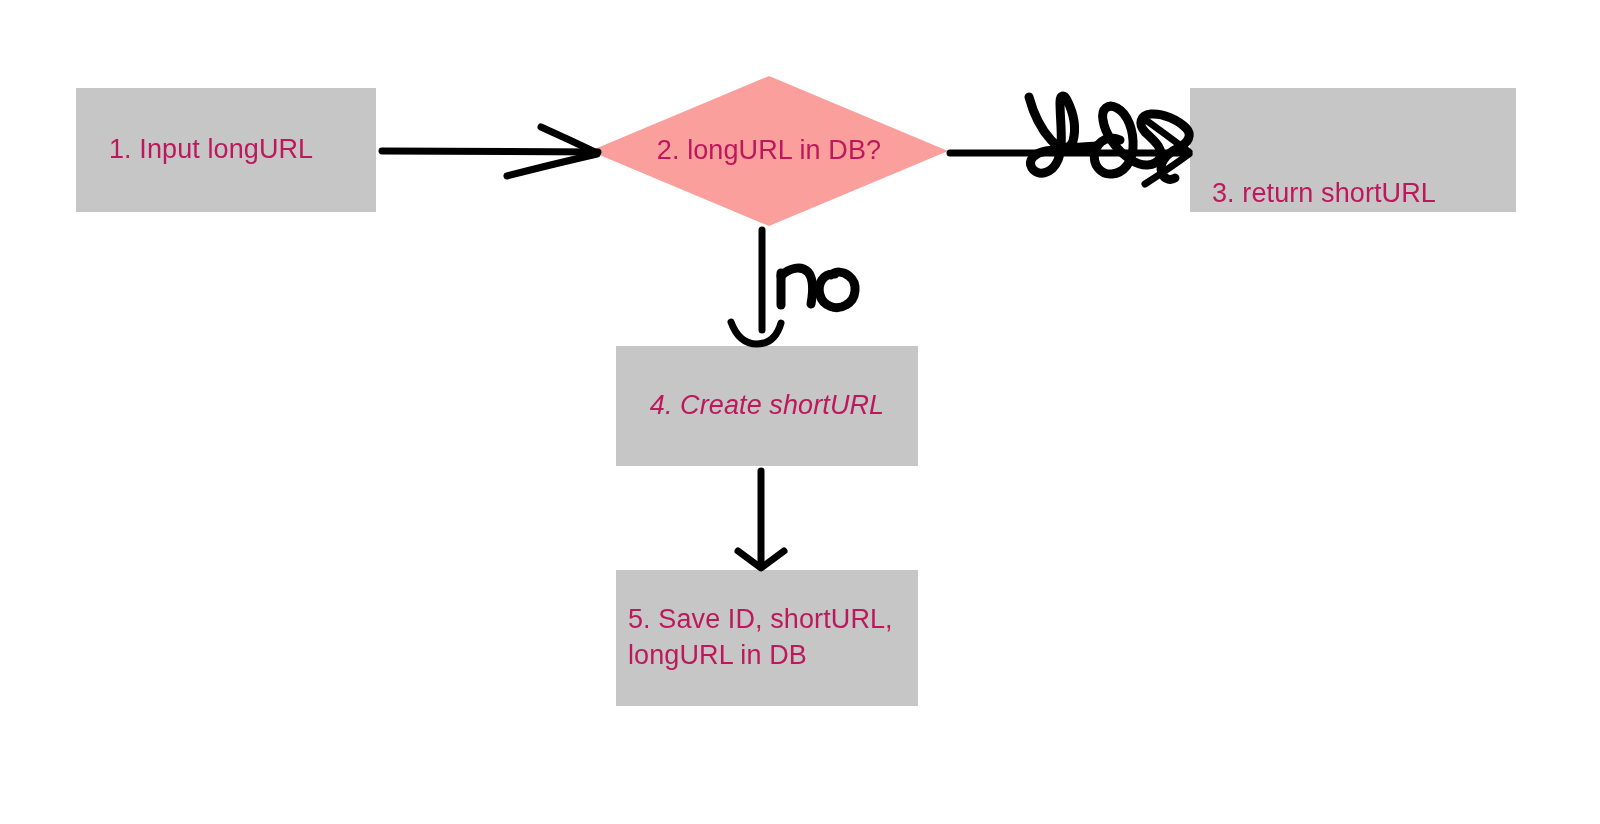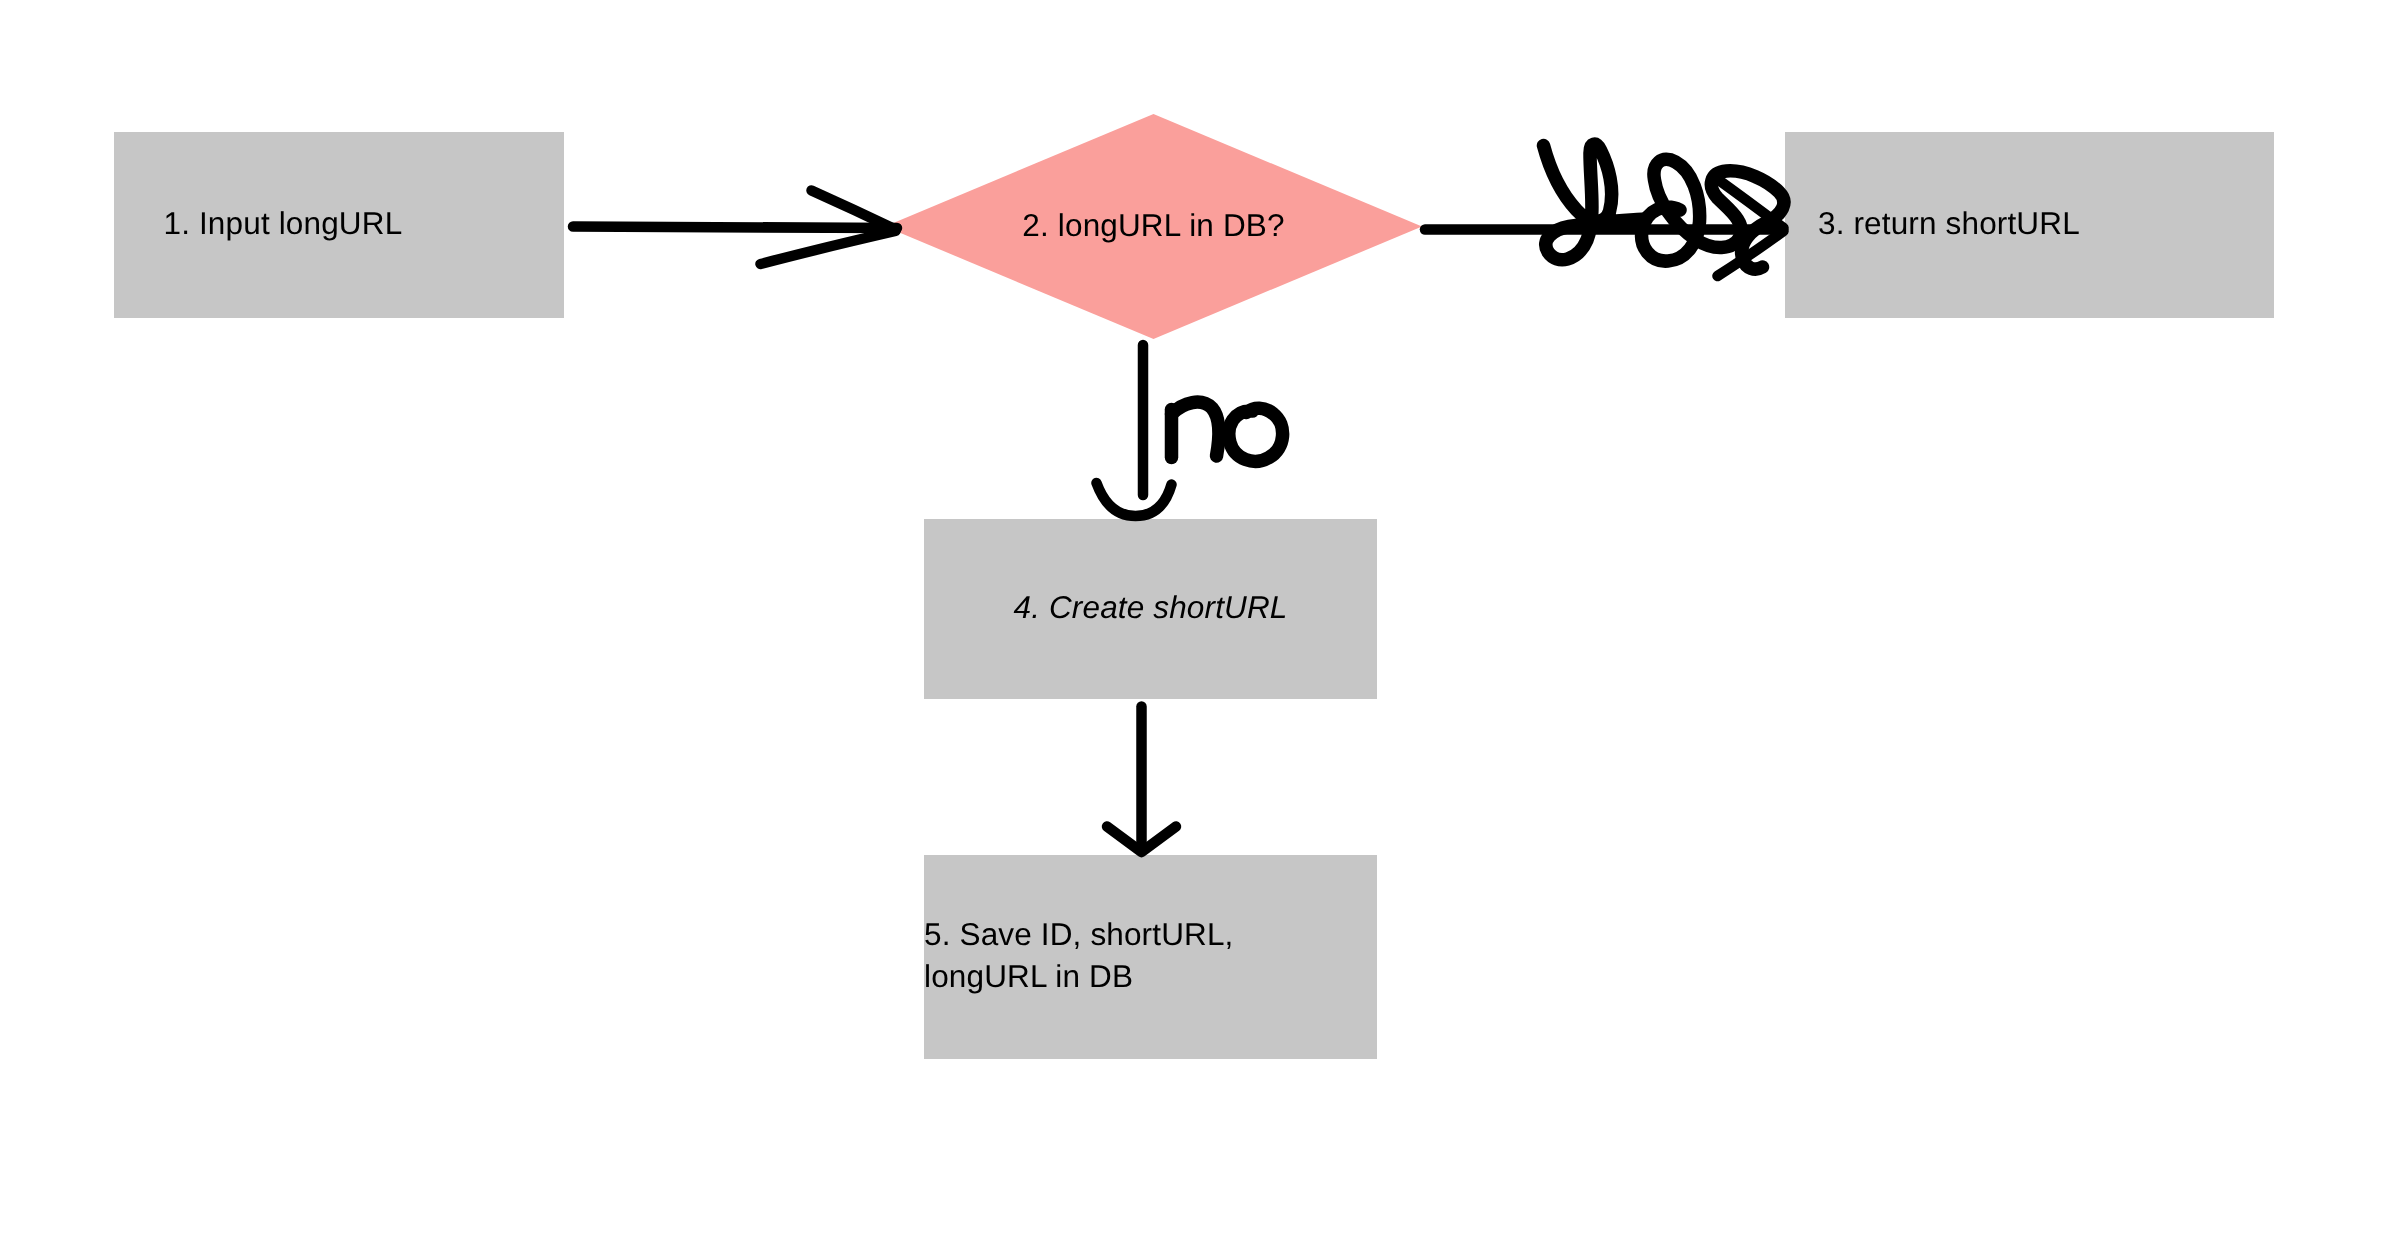--- a/index.html
+++ b/index.html
@@ -16,22 +16,22 @@
     width: 1600px;
     height: 824px;
     background: #ffffff;
     overflow: hidden;
   }
   .node {
     position: absolute;
     box-sizing: border-box;
     display: flex;
     align-items: center;
-    color: #000000;
-    font-size: 21px;
+    color: #be185d;
+    font-size: 27px;
     line-height: 1.32;
     letter-spacing: 0.1px;
     white-space: pre-line;
   }
   .node.process {
     background: #c6c6c6;
   }
   .node.centered {
     justify-content: center;
     text-align: center;
@@ -60,27 +60,29 @@
     clip-path: polygon(50% 0%, 100% 50%, 50% 100%, 0% 50%);
     z-index: 0;
   }
   #node-decision-longurl-in-db .node-label {
     position: relative;
     z-index: 1;
   }
   #node-return-shorturl {
     left: 1190px; top: 88px; width: 326px; height: 124px;
     padding-left: 22px;
+    align-items: flex-end;
   }
   #node-create-shorturl {
     left: 616px; top: 346px; width: 302px; height: 120px;
     justify-content: center; text-align: center; font-style: italic;
   }
   #node-save-db {
     left: 616px; top: 570px; width: 302px; height: 136px;
+    padding-left: 12px;
     align-items: center;
   }
 
   
   #connectors {
     position: absolute;
     left: 0; top: 0;
     width: 1600px;
     height: 824px;
     pointer-events: none;

